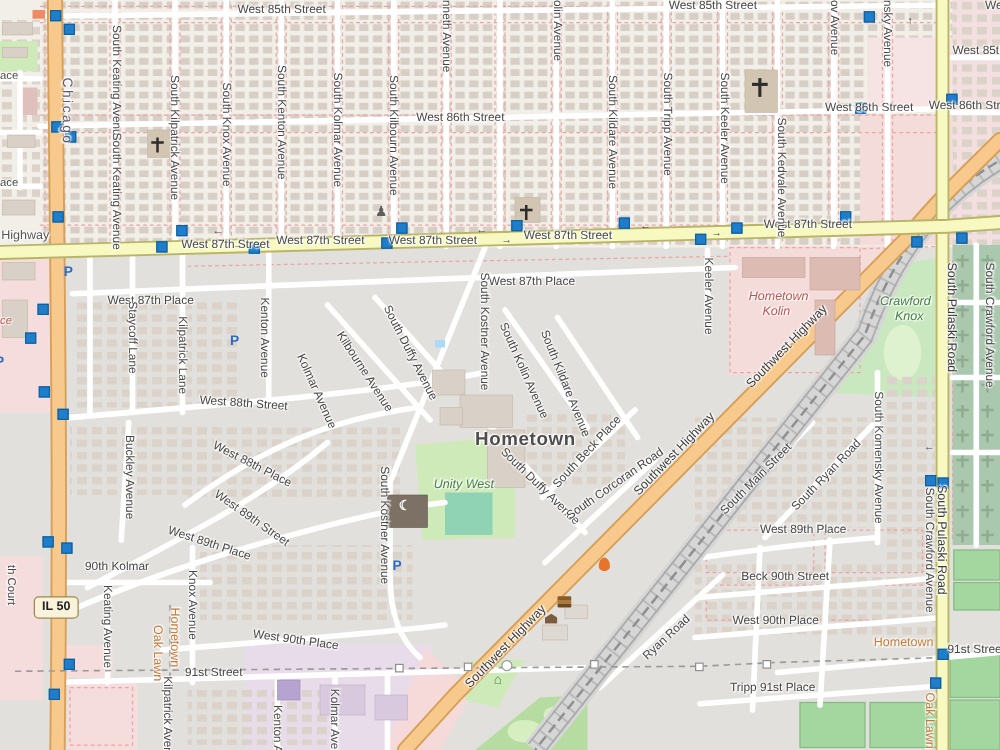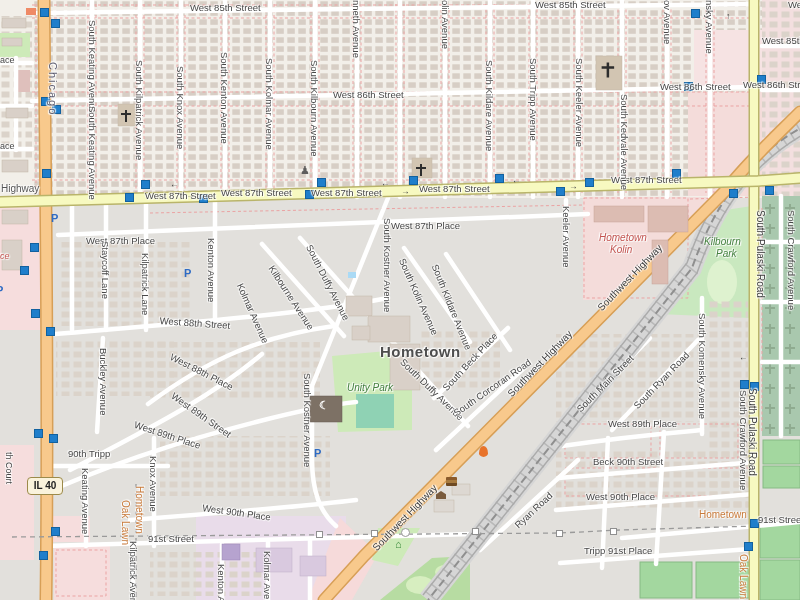--- a/index.html
+++ b/index.html
@@ -288,21 +288,21 @@
 <span class="glyph" style="left:300px;top:165px;font-size:11px;color:#5e5e5e">♟</span>
 <span class="picon" style="left:51px;top:213px">P</span>
 <span class="picon" style="left:184px;top:268px">P</span>
 <span class="picon" style="left:314px;top:448px">P</span>
 <span class="picon" style="left:-4px;top:285px">P</span>
 <span class="glyph" style="left:319px;top:400px;font-size:11px;color:#fff;font-weight:bold">☾</span>
 <div class="flame" style="left:479px;top:446px"></div>
 <div class="books" style="left:446px;top:477px"></div>
 <div class="hall" style="left:436px;top:491px"></div>
 <span class="glyph" style="left:395px;top:539px;font-size:11px;color:#3f8e3f">⌂</span>
-<div class="shield" style="left:27px;top:477px">IL 40</div>
+<div class="shield" style="left:27px;top:477px">IL 50</div>
 
 <div class="marker" style="left:40px;top:8px"></div>
 <div class="marker" style="left:51px;top:19px"></div>
 <div class="marker" style="left:41px;top:97px"></div>
 <div class="marker" style="left:52px;top:105px"></div>
 <div class="marker" style="left:42px;top:169px"></div>
 <div class="marker" style="left:30px;top:243px"></div>
 <div class="marker" style="left:20px;top:266px"></div>
 <div class="marker" style="left:31px;top:309px"></div>
 <div class="marker" style="left:46px;top:327px"></div>
@@ -355,21 +355,21 @@
 <span class="lbl" style="left:333px;top:90px">West 86th Street</span>
 <span class="lbl" style="left:660px;top:82px">West 86th Street</span>
 <span class="lbl" style="left:743px;top:80px">West 86th Street</span>
 <span class="lbl" style="left:145px;top:191px">West 87th Street</span>
 <span class="lbl" style="left:221px;top:188px">West 87th Street</span>
 <span class="lbl" style="left:311px;top:188px">West 87th Street</span>
 <span class="lbl" style="left:419px;top:184px">West 87th Street</span>
 <span class="lbl" style="left:611px;top:175px">West 87th Street</span>
 <span class="lbl" style="left:86px;top:236px">West 87th Place</span>
 <span class="lbl" style="left:391px;top:221px">West 87th Place</span>
-<span class="lbl" style="left:68px;top:449px">90th Tripp</span>
+<span class="lbl" style="left:68px;top:449px">90th Kolmar</span>
 <span class="lbl" style="left:593px;top:457px">Beck 90th Street</span>
 <span class="lbl" style="left:586px;top:492px">West 90th Place</span>
 <span class="lbl" style="left:584px;top:546px">Tripp 91st Place</span>
 <span class="lbl" style="left:148px;top:534px">91st Street</span>
 <span class="lbl" style="left:758px;top:515px">91st Street</span>
 <span class="lbl" style="left:608px;top:419px">West 89th Place</span>
 
 <span class="lbl" style="left:160px;top:316px;transform:rotate(4deg)">West 88th Street</span>
 <span class="lbl" style="left:173px;top:352px;transform:rotate(27deg)">West 88th Place</span>
 <span class="lbl" style="left:175px;top:391px;transform:rotate(35deg)">West 89th Street</span>
@@ -429,18 +429,18 @@
 <span class="lbl red" style="left:0px;top:252px;font-size:9px;font-style:italic">ce</span>
 <span class="lbl" style="left:13px;top:452px;transform:rotate(90deg);font-size:9px">th Court</span>
 
 <span class="lbl big" style="left:380px;top:344px">Hometown</span>
 <span class="lbl city" style="left:58px;top:62px;transform:rotate(90deg)">Chicago</span>
 <span class="lbl" style="left:1px;top:184px;font-size:10px;color:#555">Highway</span>
 <span class="lbl orange" style="left:130px;top:500px;transform:rotate(90deg)">Oak Lawn</span>
 <span class="lbl orange" style="left:748px;top:554px;transform:rotate(90deg)">Oak Lawn</span>
 <span class="lbl orange" style="left:144px;top:486px;transform:rotate(90deg)">Hometown</span>
 <span class="lbl orange" style="left:699px;top:510px">Hometown</span>
-<span class="lbl green" style="left:347px;top:383px;font-size:10px">Unity Park</span>
-<span class="lbl green" style="left:704px;top:237px;font-size:10px">Kilbourn</span>
-<span class="lbl green" style="left:716px;top:249px;font-size:10px">Park</span>
+<span class="lbl green" style="left:347px;top:383px;font-size:10px">Unity West</span>
+<span class="lbl green" style="left:704px;top:237px;font-size:10px">Crawford</span>
+<span class="lbl green" style="left:716px;top:249px;font-size:10px">Knox</span>
 <span class="lbl red" style="left:599px;top:233px;font-size:10px;font-style:italic">Hometown</span>
 <span class="lbl red" style="left:610px;top:245px;font-size:10px;font-style:italic">Kolin</span>
 </div>
 
 </body></html>

